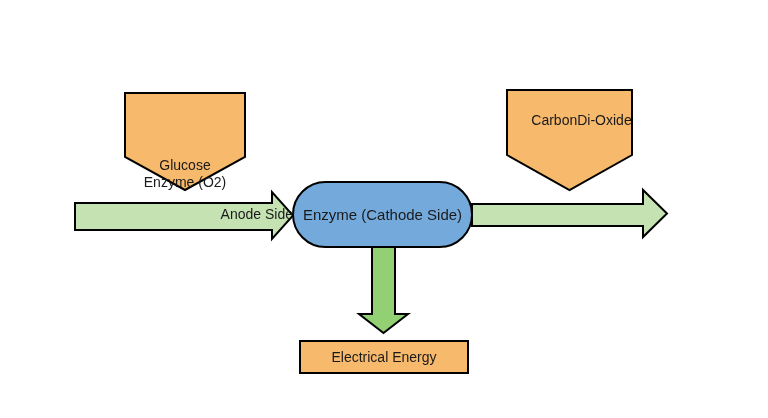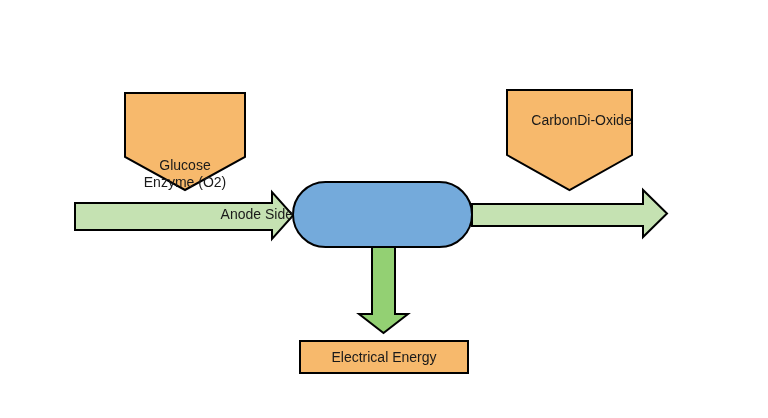--- a/index.html
+++ b/index.html
@@ -75,16 +75,17 @@
     <span>Glucose</span>
     <span>Enzyme (O2)</span>
   </div>
 
   <div class="label banner-label-right">
     <span>CarbonDi-Oxide</span>
   </div>
 
   <div class="label anode-label">Anode Side</div>
 
+  <div class="label enzyme-label">Enzyme (Cathode Side)</div>
 
   <div class="label energy-label">Electrical Energy</div>
 
 </div>
 
 </body></html>

